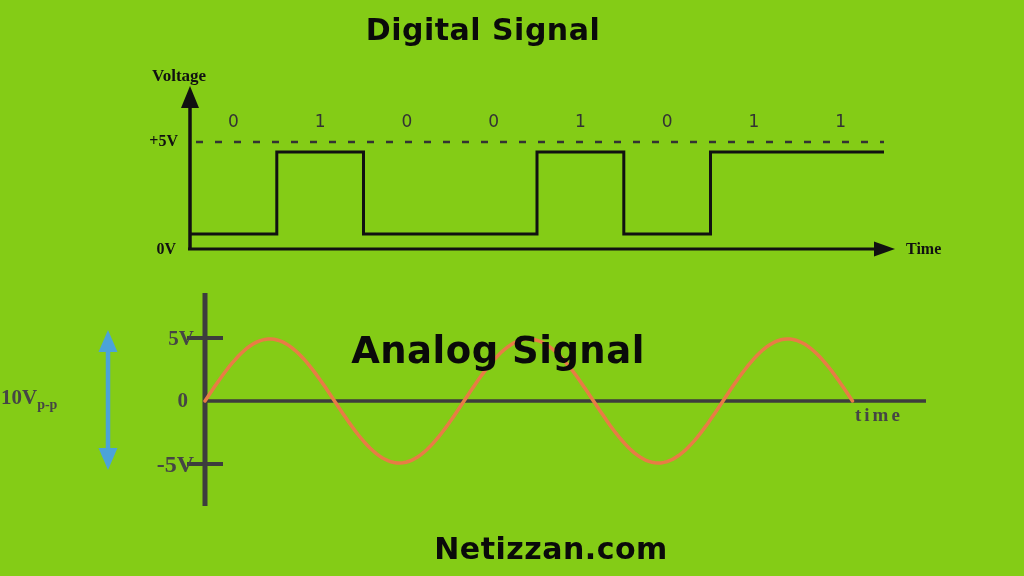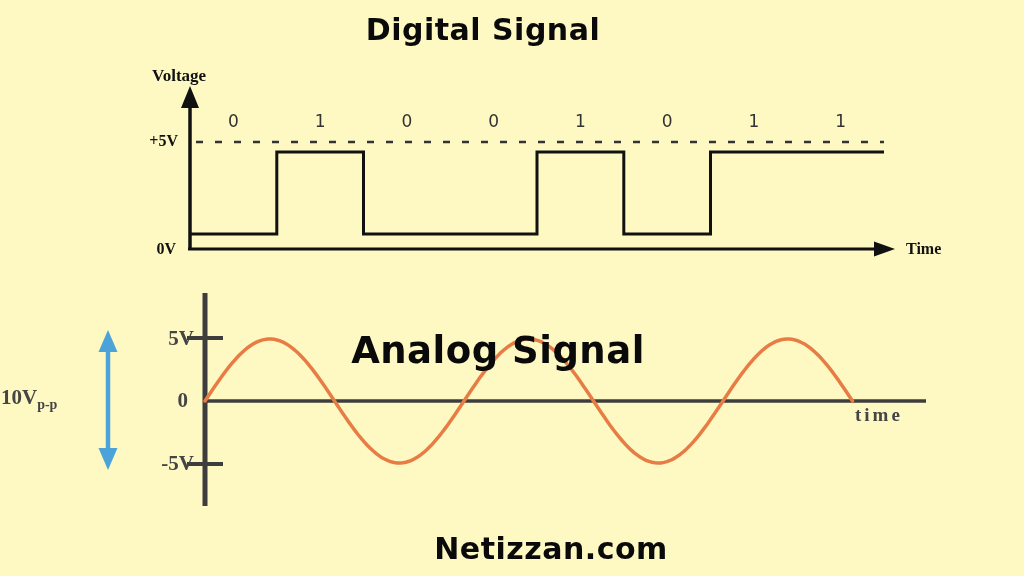--- a/index.html
+++ b/index.html
@@ -1,17 +1,17 @@
 <!DOCTYPE html>
 <html><head>
 <meta charset="utf-8">
 <style>
   html,body{margin:0;padding:0;background:#ffffff;}
   .stage{
-    position:relative;width:1024px;height:576px;background:#fef9c3;
+    position:relative;width:1024px;height:576px;background:#84cc16;
     overflow:hidden;
     font-family:"DejaVu Sans","Liberation Sans",sans-serif;
   }
   .stage svg{position:absolute;left:0;top:0;}
   .lbl{position:absolute;white-space:nowrap;font-family:Liberation Serif, serif;}
   .title{
     position:absolute;transform:translateX(-50%);
     font-weight:bold;font-size:30px;color:#0a0a0a;letter-spacing:.5px;
   }
   .dig-label{font-weight:bold;font-size:16px;color:#111;}
@@ -81,19 +81,19 @@
 
 
   <div class="lbl ana-label" style="left:1px;top:385px;font-size:21px;">
     <span>10V</span><sub class="pp">p-p</sub>
   </div>
 
   <div class="lbl ana-label right" style="left:130px;top:326px;width:64px;font-size:21px;">5V</div>
 
   <div class="lbl ana-label right" style="left:130px;top:388px;width:58px;font-size:21px;">0</div>
 
-  <div class="lbl ana-label right" style="left:124px;top:451px;width:70px;font-size:21px;">-5V</div>
+  <div class="lbl ana-label right" style="left:124px;top:451px;width:70px;font-size:24px;">-5V</div>
 
   <div class="lbl ana-label" style="left:855px;top:404px;font-size:19px;letter-spacing:3px;">time</div>
 
   <div class="title" style="left:523px;top:531px;margin-left:28px;">Netizzan.com</div>
 
 </div>
 
 </body></html>

